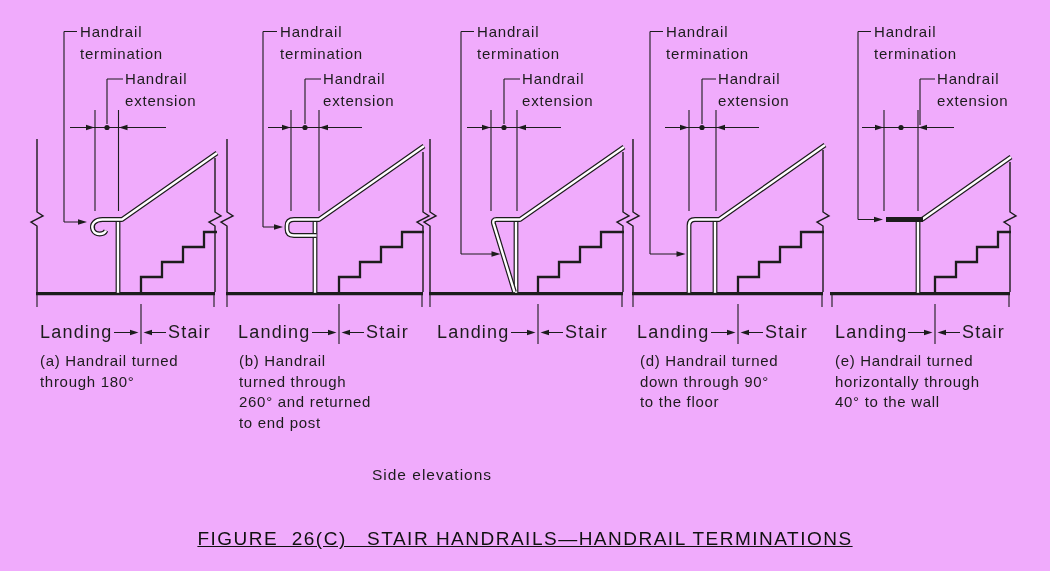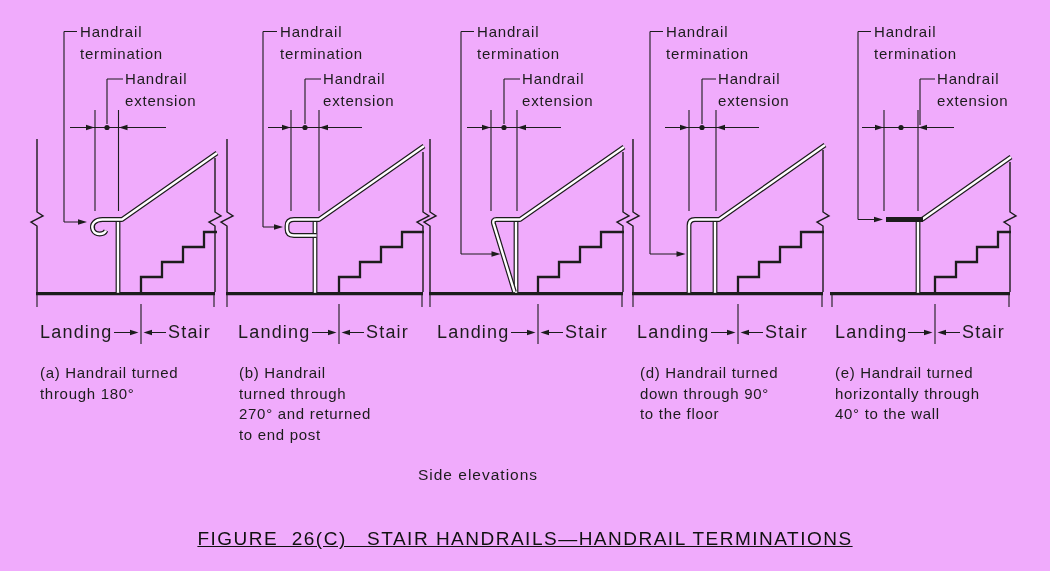--- a/index.html
+++ b/index.html
@@ -1,23 +1,23 @@
 <!DOCTYPE html>
 <html><head>
 <meta charset="utf-8">
 <style>
   html,body{margin:0;padding:0;background:#fff;}
   .page{position:relative;width:1050px;height:571px;background:#f0abfc;overflow:hidden;
         font-family:"Liberation Sans",sans-serif;color:#1c1c1c;}
   .panel{position:absolute;top:8px;}
   .panel svg{display:block;overflow:visible;}
-  .caption{margin-top:15px;font-size:15px;line-height:20.5px;letter-spacing:.7px;
+  .caption{margin-top:3px;font-size:15px;line-height:20.5px;letter-spacing:.7px;
            white-space:pre-line;color:#1c1c1c;}
   .subtitle{position:absolute;top:466px;left:0;width:864px;text-align:center;
-            font-size:15.5px;letter-spacing:1px;color:#1c1c1c;margin-left:46px;}
+            font-size:15.5px;letter-spacing:1px;color:#1c1c1c;}
   .title{position:absolute;top:528px;left:0;width:1050px;text-align:center;
          font-size:19px;letter-spacing:1.5px;white-space:pre;color:#111;text-decoration:underline;}
   
   .tl{stroke:#1c1c1c;stroke-width:1.1;fill:none;}
   .ml{stroke:#1c1c1c;stroke-width:1.4;fill:none;}
   .sl{stroke:#1c1c1c;stroke-width:2.3;fill:none;}
   .gl{stroke:#1c1c1c;stroke-width:3.4;fill:none;}
   .do{stroke:#1c1c1c;stroke-width:4.8;fill:none;stroke-linejoin:round;}
   .di{stroke:#ffffff;stroke-width:2.4;fill:none;stroke-linejoin:round;}
   .bar{stroke:#1c1c1c;stroke-width:5;fill:none;}
@@ -113,21 +113,21 @@
       </g>
       <text x="58" y="29">Handrail</text>
       <text x="58" y="50.5">termination</text>
       <text x="101" y="76">Handrail</text>
       <text x="101" y="97.5">extension</text>
       <text class="big" x="16" y="330">Landing</text>
       <text class="big" x="144" y="330">Stair</text>
     </svg>
     <div class="caption" style="padding-left:17px">(b) Handrail
 turned through
-270° and returned
+260° and returned
 to end post</div>
   </div>
 
   <div class="panel" style="left:425px">
     <svg width="210" height="340" viewBox="0 0 210 340">
       <g>
         <path class="tl" d="M 66 102 V 203"></path>
           <path class="tl" d="M 92 102 V 203"></path>
         <path class="tl" d="M 42 119.5 H 136"></path>
         <polygon class="ar" points="65.5,119.5 57,116.7 57,122.3"></polygon>

